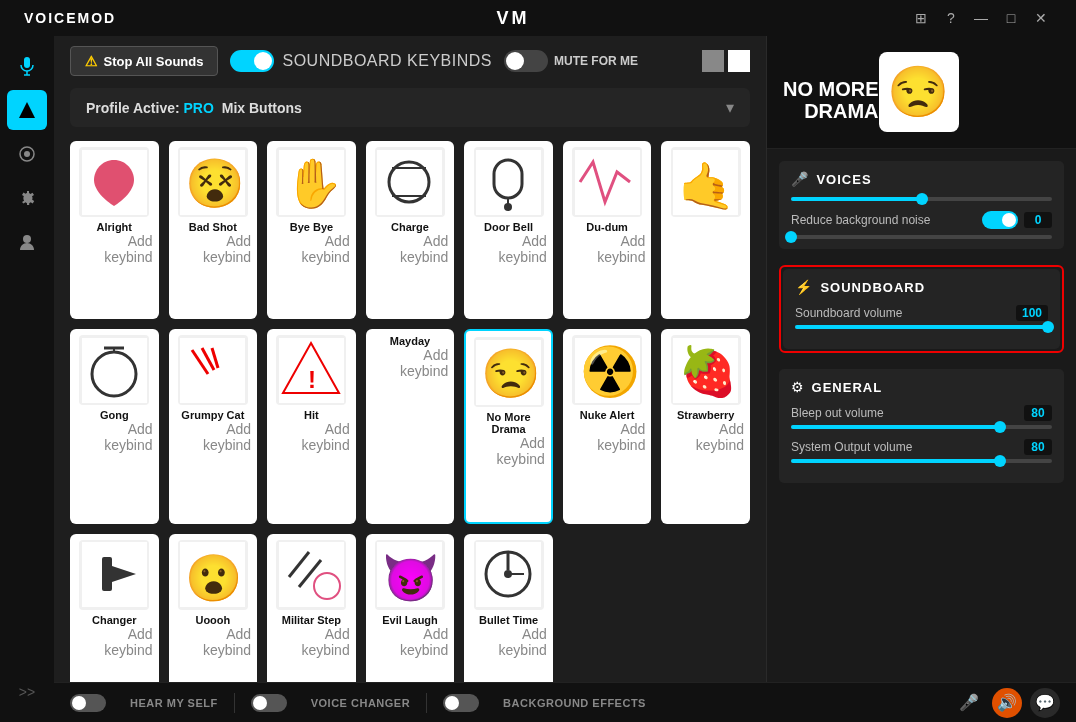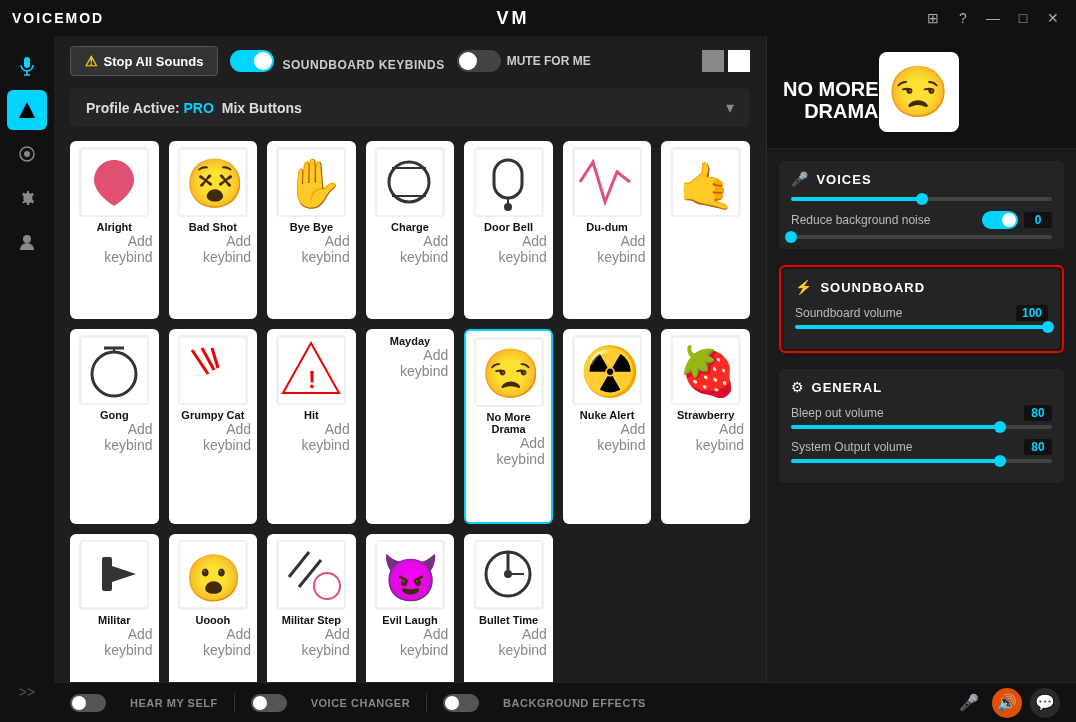--- a/index.html
+++ b/index.html
@@ -13,21 +13,21 @@
       position: relative;
     }
 
     
     .title-bar {
       background: #111;
       height: 36px;
       display: flex;
       align-items: center;
       justify-content: space-between;
-      padding: 0 12px;
+      padding: 0 24px;
       position: absolute;
       top: 0; left: 0; right: 0; gap: 36px;
     }
     .title-bar-left {
       display: flex;
       align-items: center;
       gap: 8px;
       font-size: 13px;
       font-weight: 700;
       letter-spacing: 1px;
@@ -146,24 +146,24 @@
       display: flex;
       align-items: center;
       gap: 6px;
       font-size: 13px;
       font-weight: 600;
     }
     .stop-sounds-icon { color: #ffcc00; font-size: 14px; }
 
     .toggle-group {
       display: flex;
-      align-items: flex-end;
+      align-items: center;
       gap: 8px;
-      font-size: 12px;
-      font-weight: 700;
+      font-size: 16px;
+      font-weight: 400;
       color: #ccc;
       letter-spacing: 0.5px;
     }
     .toggle {
       width: 44px;
       height: 22px;
       border-radius: 11px;
       position: relative;
       cursor: pointer;
     }
@@ -710,21 +710,21 @@
           <div class="sound-card-keybind">Add keybind</div>
         </div>
         <div class="sound-card">
           <div class="sound-card-img">
             <svg width="65" height="65" viewBox="0 0 65 65">
               <rect width="65" height="65" fill="#fff"></rect>
               <rect x="20" y="15" width="10" height="34" rx="2" fill="#333"></rect>
               <polygon points="30,24 54,32 30,40" fill="#333"></polygon>
             </svg>
           </div>
-          <div class="sound-card-name">Militar</div>
+          <div class="sound-card-name">Changer</div>
           <div class="sound-card-keybind">Add keybind</div>
         </div>
         <div class="sound-card">
           <div class="sound-card-img">
             <svg width="65" height="65" viewBox="0 0 65 65">
               <rect width="65" height="65" fill="#fff"></rect>
               <text x="5" y="52" font-size="46">😮</text>
             </svg>
           </div>
           <div class="sound-card-name">Uoooh</div>

